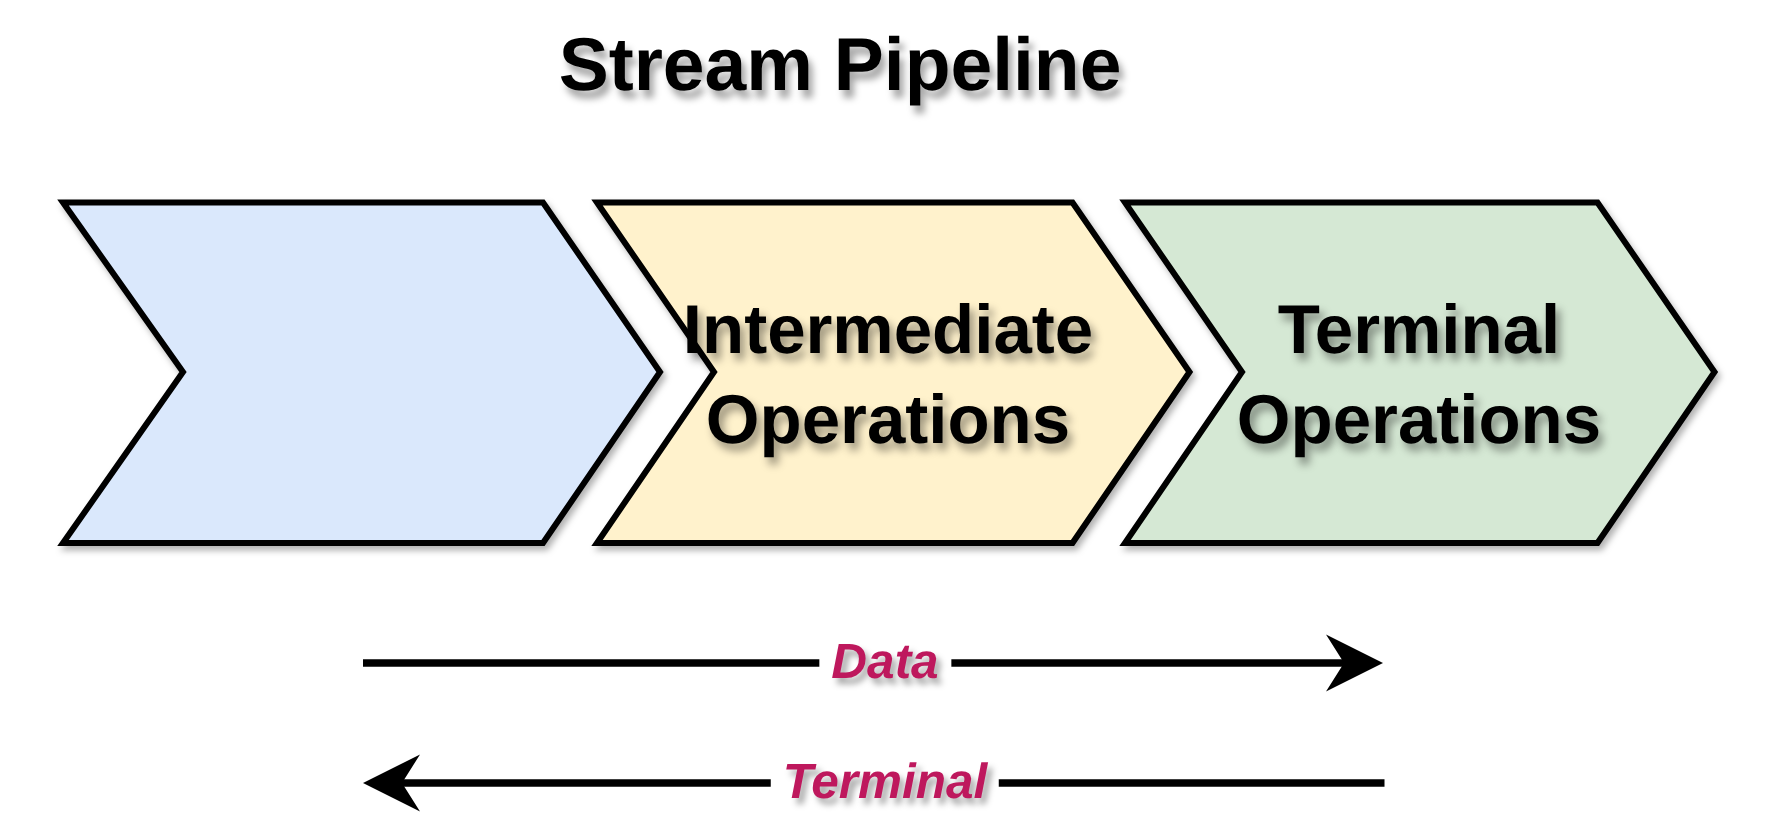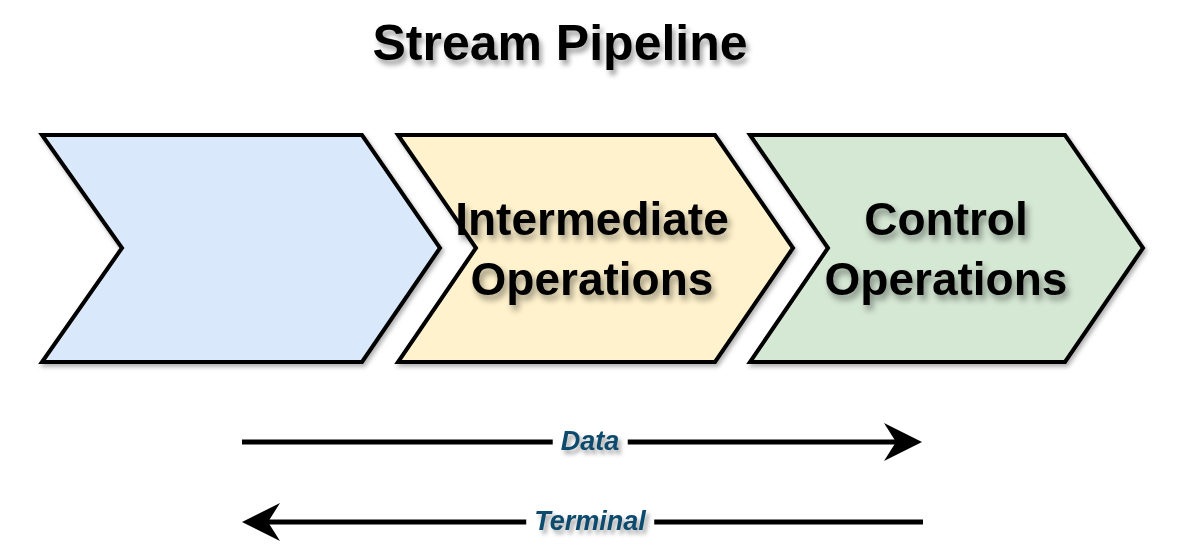--- a/index.html
+++ b/index.html
@@ -61,24 +61,24 @@
     line-height: 60px;
     font-weight: bold;
     color: #000000;
     text-shadow: 3px 5px 6px rgba(0,0,0,0.40);
   }
   .edge-label {
     position: absolute;
     transform: translate(-50%, -50%);
     background: #ffffff;
     padding: 0 8px;
-    font-size: 27px;
+    font-size: 33px;
     font-weight: bold;
     font-style: italic;
-    color: #0c4a6e;
+    color: #be185d;
     white-space: nowrap;
     text-shadow: 3px 4px 4px rgba(0,0,0,0.35);
   }
   .edge-label.data    { left: 590px; top: 441px; }
   .edge-label.control { left: 590px; top: 521px; }
 </style>
 </head>
 <body>
 
 <div class="canvas">
@@ -103,20 +103,20 @@
       <polygon class="flow-head" points="242,522 280,503 268,522 280,541"></polygon>
     </g>
   </svg>
 
 
   <div class="stage-label-box" style="left: 442px; width: 300px;">
     <div class="stage-label">Intermediate Operations</div>
   </div>
 
   <div class="stage-label-box" style="left: 796px; width: 300px;">
-    <div class="stage-label">Control Operations</div>
+    <div class="stage-label">Terminal Operations</div>
   </div>
 
   <div class="edge-label data">Data</div>
 
   <div class="edge-label control">Terminal</div>
 
 </div>
 
 </body></html>

